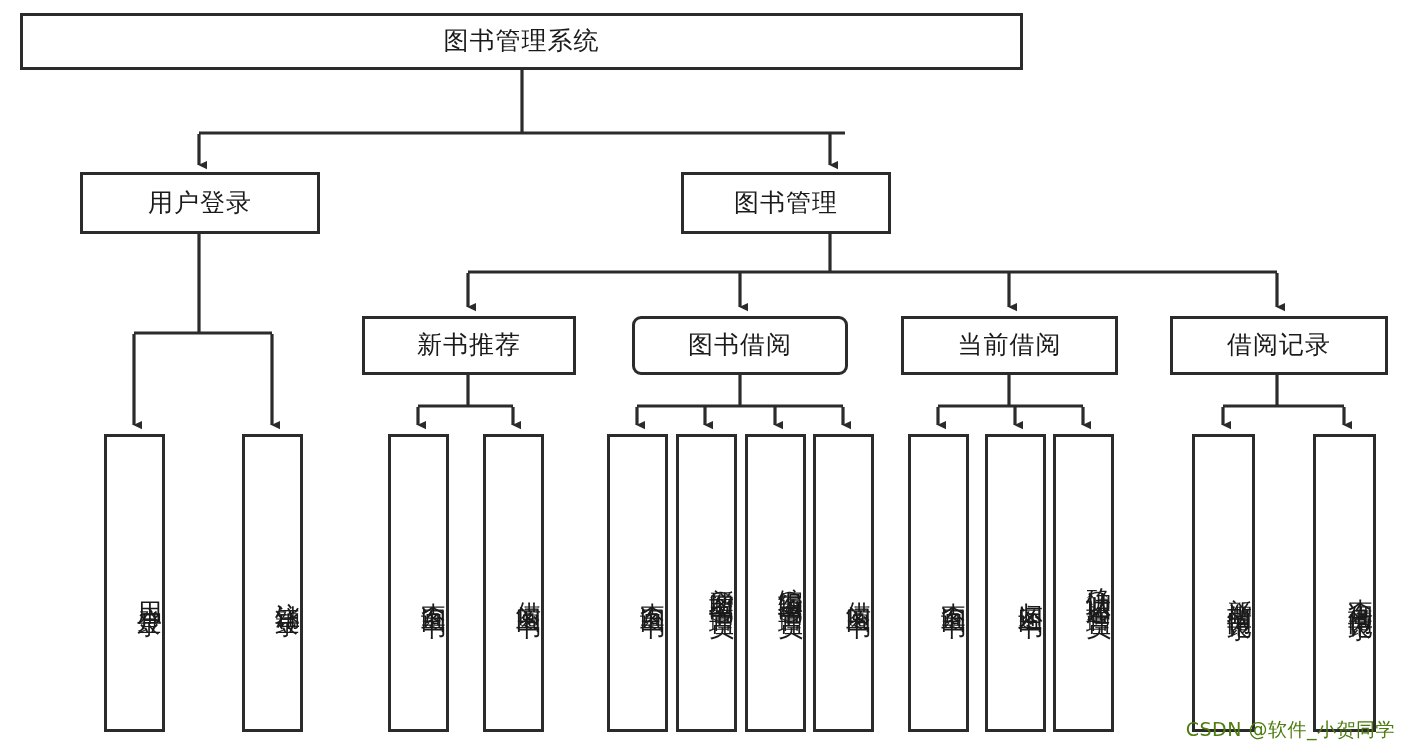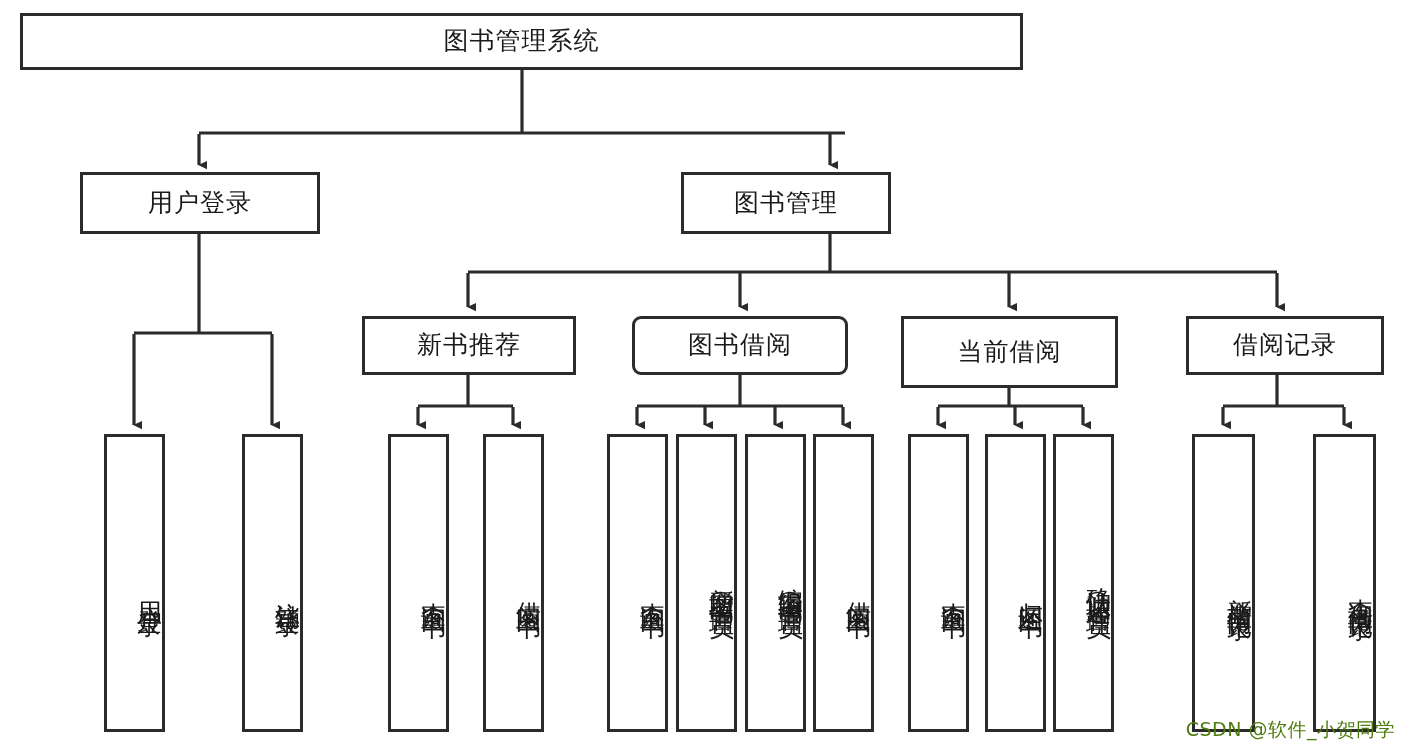--- a/index.html
+++ b/index.html
@@ -131,24 +131,24 @@
   <div class="node horiz" style="left:681px; top:172px; width:210px; height:62px;">
     <span class="node-label">图书管理</span>
   </div>
 
   <div class="node horiz" style="left:362px; top:316px; width:214px; height:59px;justify-content:center;">
     <span class="node-label">新书推荐</span>
   </div>
   <div class="node horiz" style="left:632px; top:316px; width:216px; height:59px;border-radius:9px;">
     <span class="node-label">图书借阅</span>
   </div>
-  <div class="node horiz" style="left:901px; top:316px; width:217px; height:72px;text-align:right;">
+  <div class="node horiz" style="left:901px; top:316px; width:217px; height:59px;text-align:right;">
     <span class="node-label">当前借阅</span>
   </div>
-  <div class="node horiz" style="left:1170px; top:316px; width:198px; height:59px;margin-left:16px;">
+  <div class="node horiz" style="left:1170px; top:316px; width:218px; height:59px;">
     <span class="node-label">借阅记录</span>
   </div>
 
   <div class="node vert" style="left:104px; top:434px; width:61px; height:298px;">
     <span class="node-label">用户登录</span>
   </div>
   <div class="node vert" style="left:242px; top:434px; width:61px; height:298px;">
     <span class="node-label">注销登录</span>
   </div>
 

